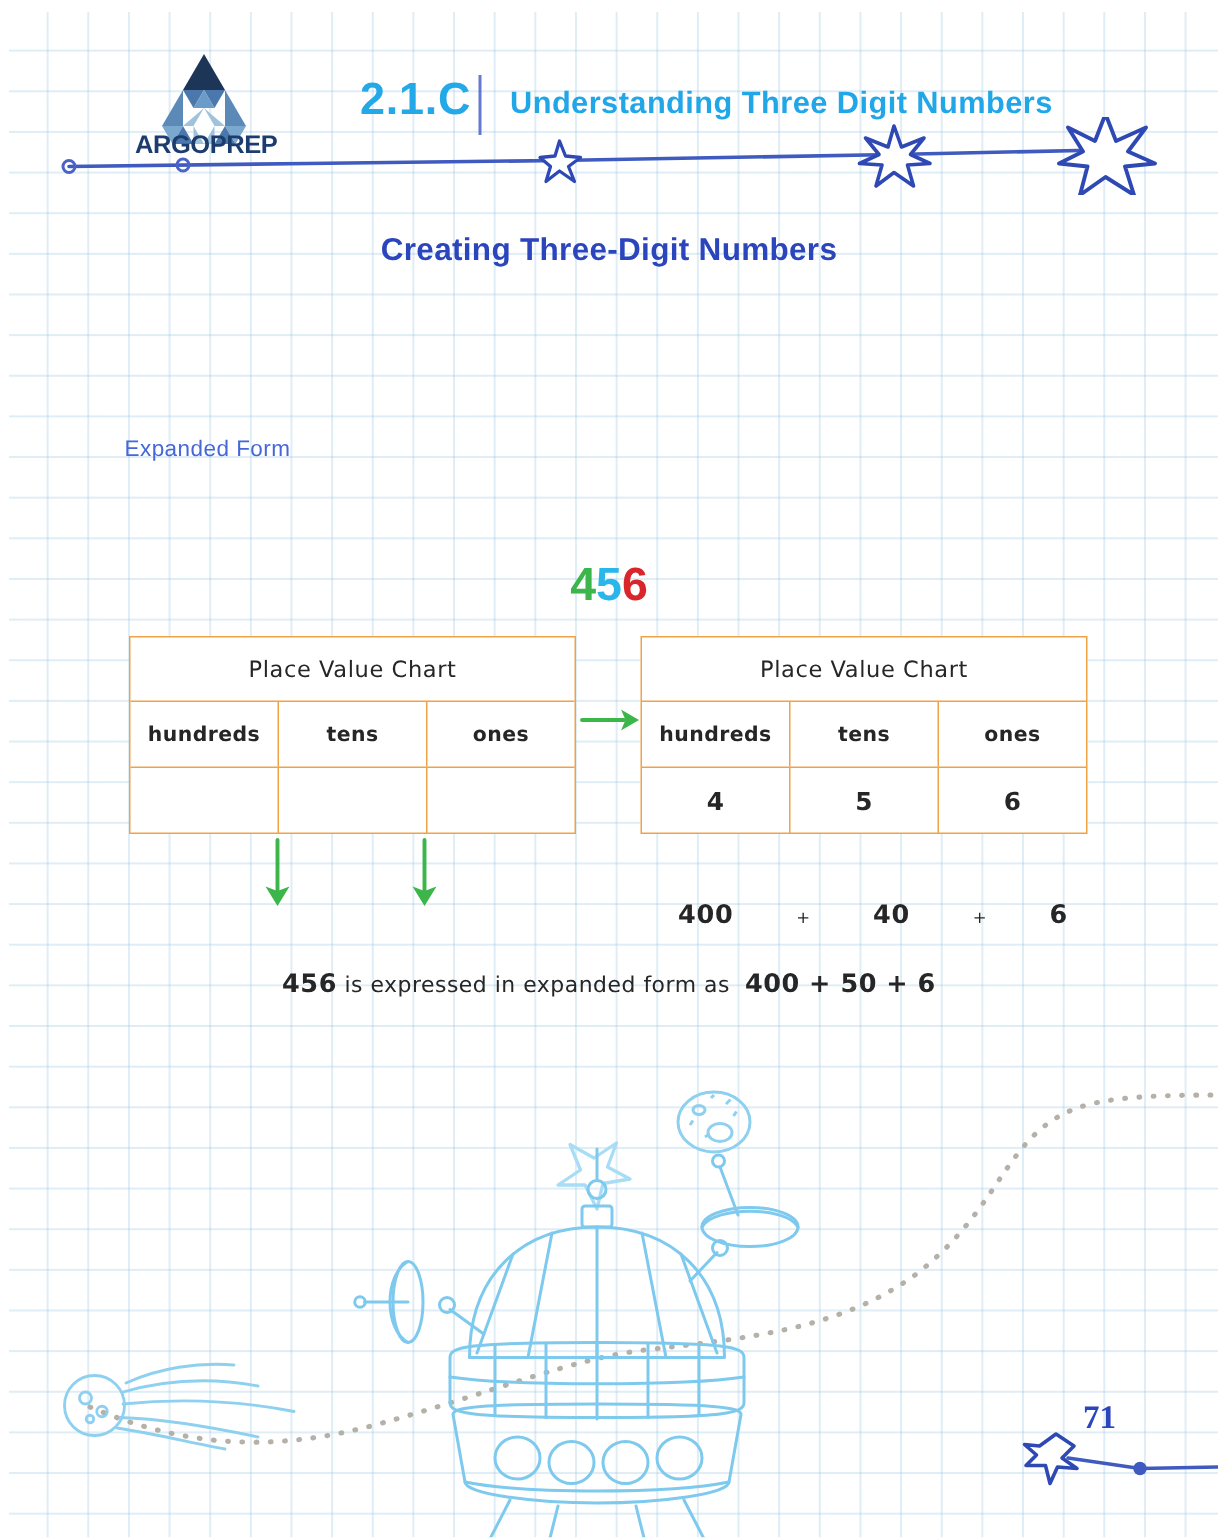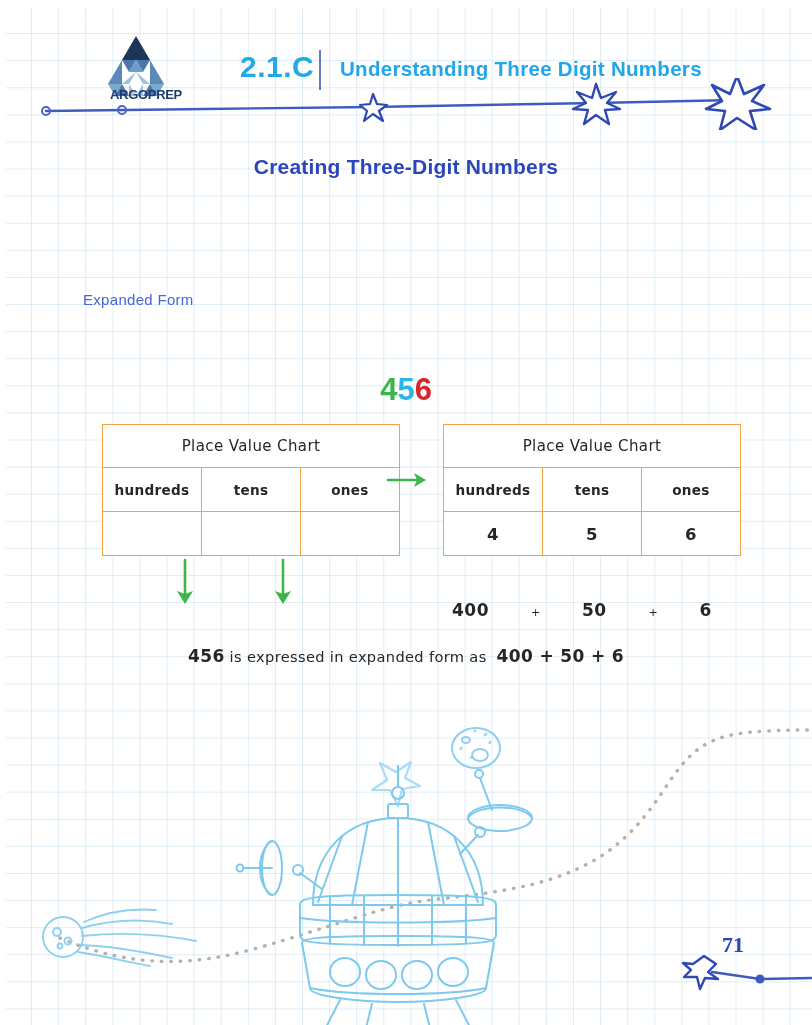--- a/index.html
+++ b/index.html
@@ -44,24 +44,24 @@
   #logo {
     position: absolute;
     left: 92px; top: 34px;
     width: 88px; height: 68px;
   }
   #logo svg { display: block; }
   #logo-wordmark {
     position: absolute;
     left: 90px; top: 87px;
     width: 92px;
-    text-align: right;
-    font-family: "Liberation Sans", sans-serif;
-    font-weight: bold;
-    font-size: 13px;
+    text-align: left;
+    font-family: "Liberation Sans", sans-serif;
+    font-weight: bold;
+    font-size: 17px;
     letter-spacing: -0.3px;
     color: #1c3c6e;
   }
   #chapter-code {
     position: absolute;
     left: 240px; top: 50px;
     font-family: "Liberation Sans", sans-serif;
     font-weight: bold;
     font-size: 30px;
     letter-spacing: 0.5px;
@@ -131,21 +131,20 @@
   #big-number .d1 { color: #3cb54a; }
   #big-number .d2 { color: #29b6ea; }
   #big-number .d3 { color: #d8262b; }
 
   
   .pv-chart {
     position: absolute;
     border: 1.6px solid #f0a346;
     box-sizing: border-box;
     background: #fff;
-    margin-left: 16px;
   }
   #chart-left  { left: 86px;  top: 424px; width: 298px; height: 132px; }
   #chart-right { left: 427px; top: 424px; width: 298px; height: 132px; }
   .pv-title {
     height: 43px;
     box-sizing: border-box;
     border-bottom: 1.6px solid #f0a346;
     display: flex; align-items: center; justify-content: center;
     font-family: "DejaVu Sans", sans-serif;
     font-size: 15px;
@@ -311,21 +310,21 @@
     <path d="M5,33 L13,46 L21,33 L13,36 Z" fill="#3cb54a"></path>
   </svg>
   <svg id="arrow-down-2" viewBox="0 0 26 48">
     <path d="M13,2 L13,36" stroke="#3cb54a" stroke-width="2.6" stroke-linecap="round" fill="none"></path>
     <path d="M5,33 L13,46 L21,33 L13,36 Z" fill="#3cb54a"></path>
   </svg>
 
   <div id="expanded-sum">
     <span class="term">400</span>
     <span class="plus">+</span>
-    <span class="term">50</span>
+    <span class="term">40</span>
     <span class="plus">+</span>
     <span class="term">6</span>
   </div>
 
   <div id="summary-line">
     <span class="num">456</span>
     <span>is expressed in expanded form as</span>
     <span class="result">400 + 50 + 6</span>
   </div>
 

